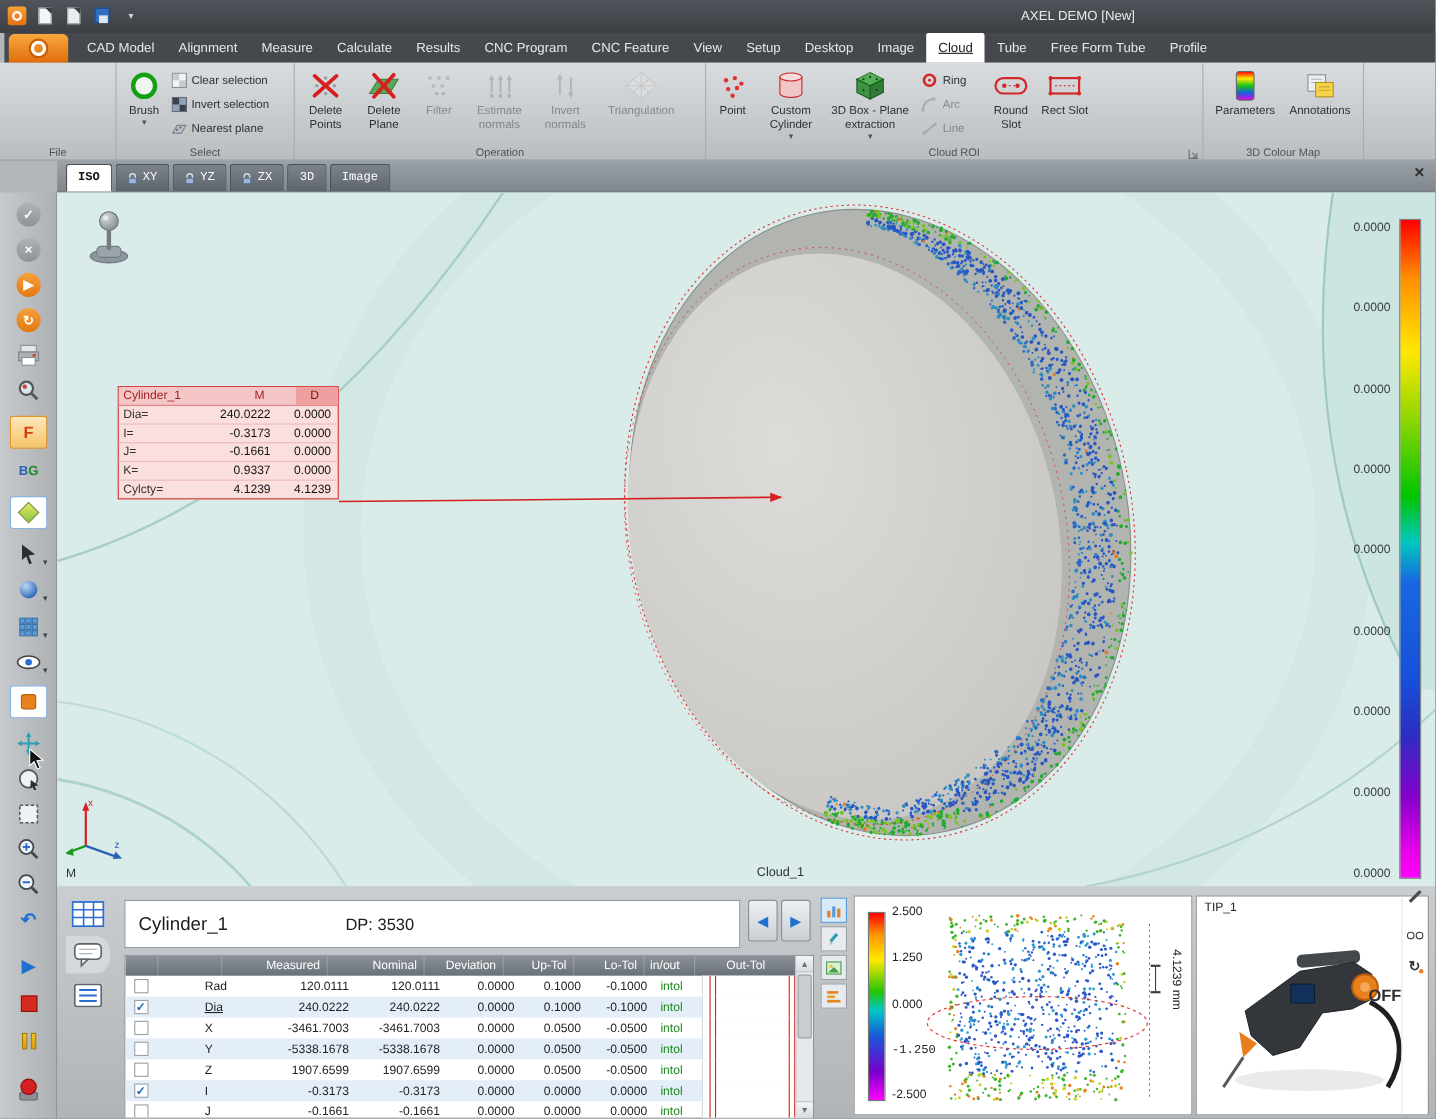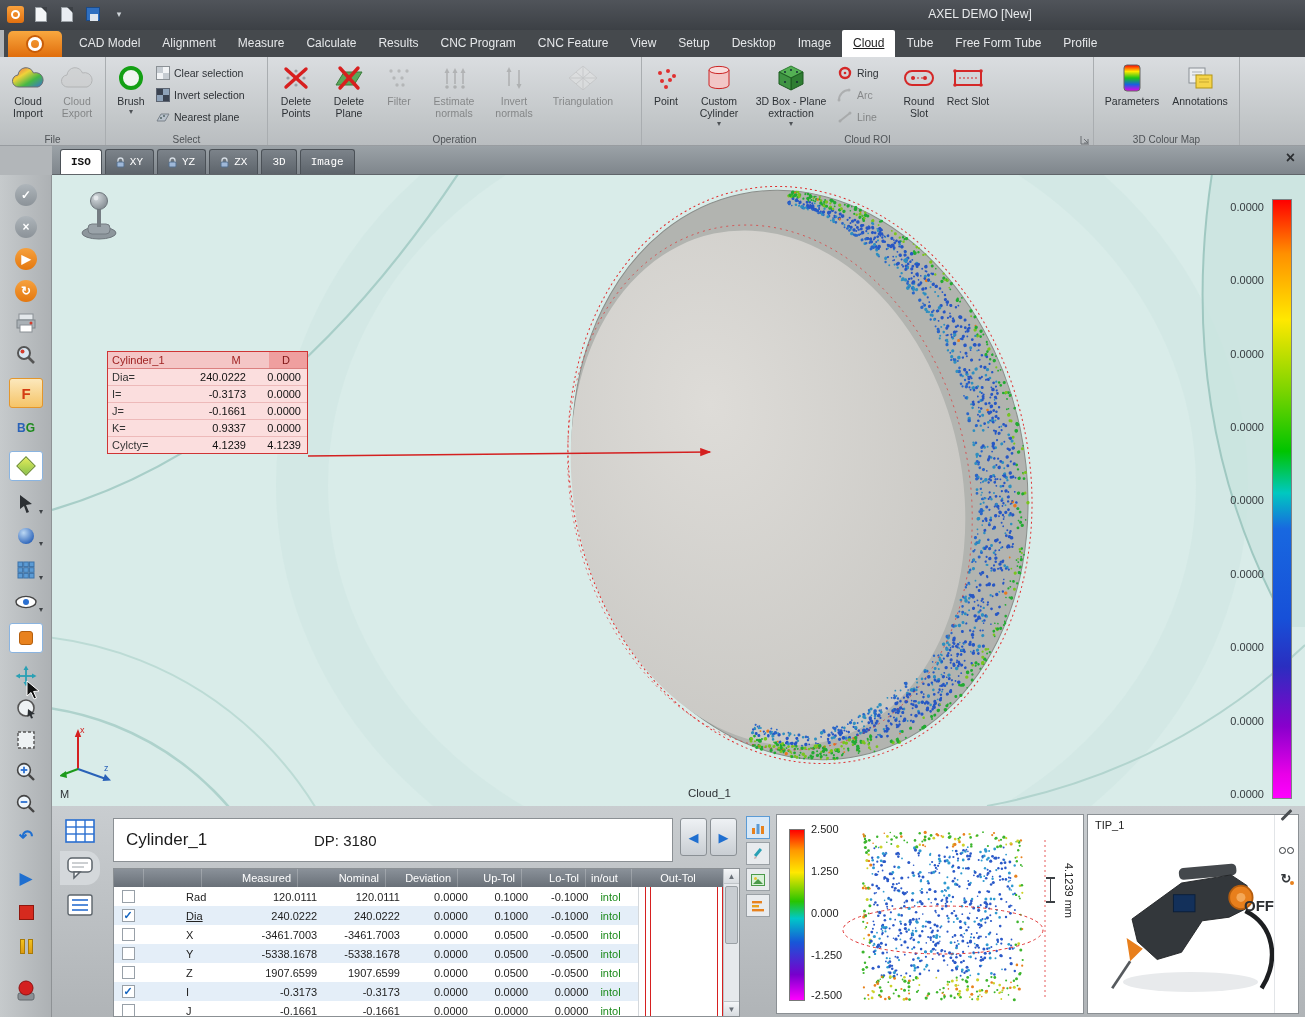--- a/index.html
+++ b/index.html
@@ -242,38 +242,20 @@
         <div class="rtab active">Cloud</div>
         <div class="rtab">Tube</div>
         <div class="rtab">Free Form Tube</div>
         <div class="rtab">Profile</div>
       </div>
   </div>
 
   <div id="ribbon">
 
     <div class="rgroup" style="width:106px">
-      <div class="gitems">
-        <div class="bigbtn" style="width:50px">
-          <span class="bicon">
-            <svg width="34" height="26" viewBox="0 0 34 26">
-                <path d="M8 22a6 6 0 0 1-1-12 8 8 0 0 1 15.5-2A6 6 0 0 1 27 22z" fill="url(#cg1)" stroke="#6a6e72"></path>
-              </svg>
-          </span>
-          <span class="blabel">Cloud Import</span>
-        </div>
-        <div class="bigbtn disabledbtn" style="width:48px">
-          <span class="bicon">
-            <svg width="34" height="26" viewBox="0 0 34 26">
-                <path d="M8 22a6 6 0 0 1-1-12 8 8 0 0 1 15.5-2A6 6 0 0 1 27 22z" fill="#c9cdd0" stroke="#8a8e92"></path>
-              </svg>
-          </span>
-          <span class="blabel">Cloud Export</span>
-        </div>
-      </div>
       <span class="glabel">File</span>
     </div>
 
     <div class="rgroup" style="width:162px">
       <div class="gitems">
         <div class="bigbtn" style="width:44px">
           <span class="bicon">
             <svg width="30" height="30" viewBox="0 0 30 30">
                 <circle cx="15" cy="15" r="10" fill="#f0f5f0" stroke="#14a014" stroke-width="4"></circle>
               </svg>
@@ -2537,21 +2519,21 @@
             <rect x="1" y="1" width="24" height="20" rx="2" fill="#fff" stroke="#5c646b" stroke-width="1.4"></rect>
             <line x1="5" y1="6" x2="21" y2="6" stroke="#2a6fd0" stroke-width="1.6"></line>
             <line x1="5" y1="11" x2="21" y2="11" stroke="#2a6fd0" stroke-width="1.6"></line>
             <line x1="5" y1="16" x2="21" y2="16" stroke="#2a6fd0" stroke-width="1.6"></line>
           </svg>
       </div>
     </div>
 
     <div class="panelbox" id="reshead">
       <span id="resfeature">Cylinder_1</span>
-      <span id="resdp">DP: 3180</span>
+      <span id="resdp">DP: 3530</span>
     </div>
     <div id="navbtns">
       <div class="navb">◀</div>
       <div class="navb">▶</div>
     </div>
 
     <div id="rcol">
       <div class="rcbtn sel">
         <svg width="16" height="14" viewBox="0 0 16 14">
             <rect x="2" y="7" width="3" height="6" fill="#e8821e"></rect>
@@ -2727,21 +2709,21 @@
         <div class="sbarrow dn">▼</div>
       </div>
     </div>
 
     <div class="panelbox" id="cmpanel">
       <div id="cbar2"></div>
       <div id="cbar2labels">
           <span class="cb2lab" style="top: 8px;">2.500</span>
           <span class="cb2lab" style="top: 50px;">1.250</span>
           <span class="cb2lab" style="top: 92px;">0.000</span>
-          <span class="cb2lab" style="top: 134px;">-1.250</span>
+          <span class="cb2lab" style="top: 134px; font-family: Liberation Mono, monospace;">-1.250</span>
           <span class="cb2lab" style="top: 174px;">-2.500</span>
         </div>
       <svg id="miniScene" style="position:absolute;left:52px;top:3px" width="238" height="192" viewBox="0 0 238 192">
         <g id="scatter-mini">
             <circle cx="35.9" cy="24.4" r="1.4" fill="#3db52d"></circle>
             <circle cx="117.4" cy="82.1" r="1.0" fill="#2b59c8"></circle>
             <circle cx="122.5" cy="136.6" r="0.9" fill="#2e9ad0"></circle>
             <circle cx="156.3" cy="101.1" r="1.1" fill="#2e9ad0"></circle>
             <circle cx="80.9" cy="103.8" r="1.6" fill="#2e9ad0"></circle>
             <circle cx="73.6" cy="161.5" r="0.9" fill="#3db52d"></circle>

